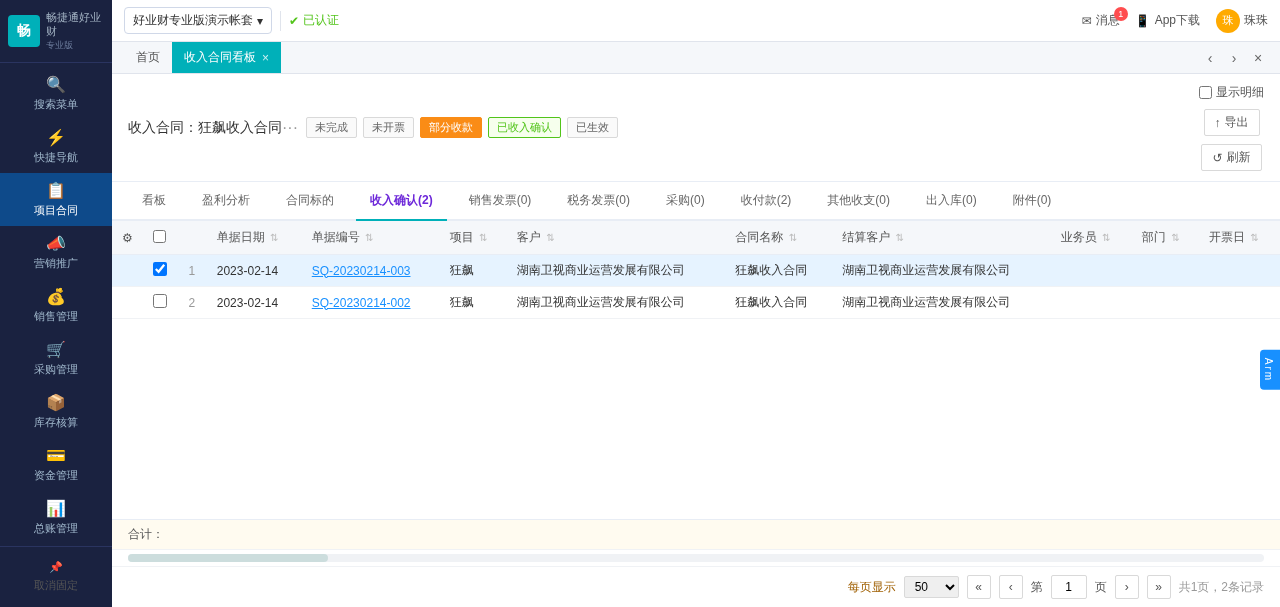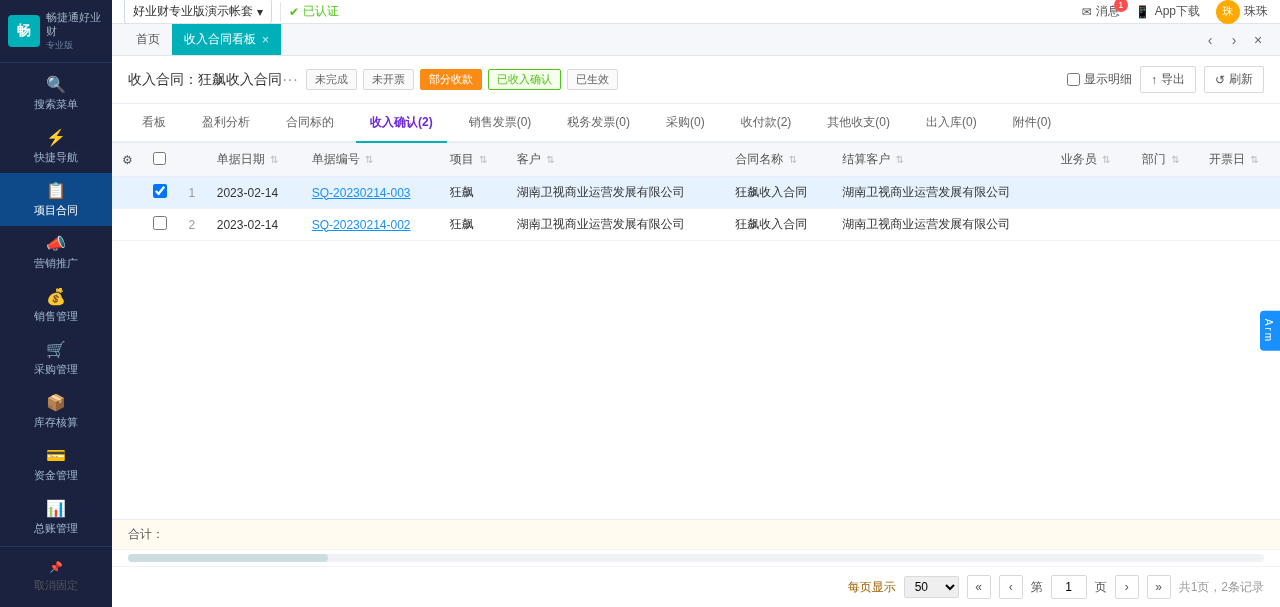--- a/index.html
+++ b/index.html
@@ -17,21 +17,21 @@
     .sidebar-item { display: flex; flex-direction: column; align-items: center; padding: 8px 4px; cursor: pointer; color: #a0b8cc; font-size: 11px; gap: 3px; transition: background 0.2s; }
     .sidebar-item.active { background: #0e4a8a; color: #fff; }
     .sidebar-item .icon { font-size: 16px; }
     .sidebar-footer { padding: 8px 4px; border-top: 1px solid #2a3460; }
     .sidebar-footer-item { display: flex; flex-direction: column; align-items: center; padding: 6px 4px; color: #a0b8cc; font-size: 11px; gap: 3px; cursor: pointer; }
 
     
     .main { flex: 1; display: flex; flex-direction: column; overflow: hidden; }
 
     
-    .topbar { background: #fff; border-bottom: 1px solid #e0e4ec; display: flex; align-items: center; padding: 0 12px; height: 24px; gap: 8px; }
+    .topbar { background: #fff; border-bottom: 1px solid #e0e4ec; display: flex; align-items: center; padding: 0 12px; height: 42px; gap: 8px; }
     .topbar-selector { display: flex; align-items: center; gap: 4px; padding: 4px 8px; border: 1px solid #d0d8e8; border-radius: 4px; cursor: pointer; font-size: 12px; color: #333; max-width: 200px; }
     .topbar-selector span { overflow: hidden; text-overflow: ellipsis; white-space: nowrap; }
     .topbar-divider { width: 1px; height: 20px; background: #e0e4ec; }
     .topbar-cert { display: flex; align-items: center; gap: 4px; color: #52c41a; font-size: 12px; }
     .topbar-right { margin-left: auto; display: flex; align-items: center; gap: 16px; }
     .topbar-right-item { display: flex; align-items: center; gap: 4px; cursor: pointer; color: #555; font-size: 12px; position: relative; }
     .badge { position: absolute; top: -5px; right: -8px; background: #ff4d4f; color: white; border-radius: 50%; width: 14px; height: 14px; font-size: 9px; display: flex; align-items: center; justify-content: center; }
     .avatar { width: 24px; height: 24px; border-radius: 50%; background: #ffaa00; display: flex; align-items: center; justify-content: center; color: white; font-size: 11px; }
 
     
@@ -49,21 +49,21 @@
     .contract-header { padding: 10px 16px; background: #fff; border-bottom: 1px solid #e8edf5; display: flex; align-items: center; }
     .contract-title { font-size: 14px; font-weight: 500; color: #333; }
     .contract-more { color: #999; cursor: pointer; font-size: 16px; }
     .status-badges { display: flex; gap: 6px; margin-left: 8px; }
     .status-badge { padding: 2px 8px; border-radius: 2px; font-size: 11px; cursor: pointer; border: 1px solid; }
     .status-badge.incomplete { border-color: #d9d9d9; color: #666; background: #fafafa; }
     .status-badge.no-invoice { border-color: #d9d9d9; color: #666; background: #fafafa; }
     .status-badge.active-status { border-color: #fa8c16; color: #fff; background: #fa8c16; }
     .status-badge.confirmed { border-color: #52c41a; color: #52c41a; background: #f6ffed; }
     .status-badge.effective { border-color: #d9d9d9; color: #666; background: #fafafa; }
-    .header-right { margin-left: auto; display: flex; align-items: center; gap: 8px; }
+    .header-right { margin-left: auto; display: flex; align-items: center; gap: 8px; flex-direction: column; }
     .header-btn { padding: 4px 10px; border: 1px solid #d9d9d9; background: #fff; border-radius: 2px; cursor: pointer; font-size: 12px; color: #555; display: flex; align-items: center; gap: 4px; }
     .header-checkbox { display: flex; align-items: center; gap: 4px; font-size: 12px; color: #555; }
 
     
     .inner-tabs { padding: 0 16px; background: #fff; border-bottom: 2px solid #e8edf5; display: flex; gap: 8px; }
     .inner-tab { padding: 10px 14px; font-size: 12px; color: #666; cursor: pointer; border-bottom: 2px solid transparent; margin-bottom: -2px; white-space: nowrap; }
     .inner-tab.active { color: #6d28d9; border-bottom-color: #00b0b9; font-weight: 700; }
 
     
     .table-area { flex: 1; overflow: auto; position: relative; }

